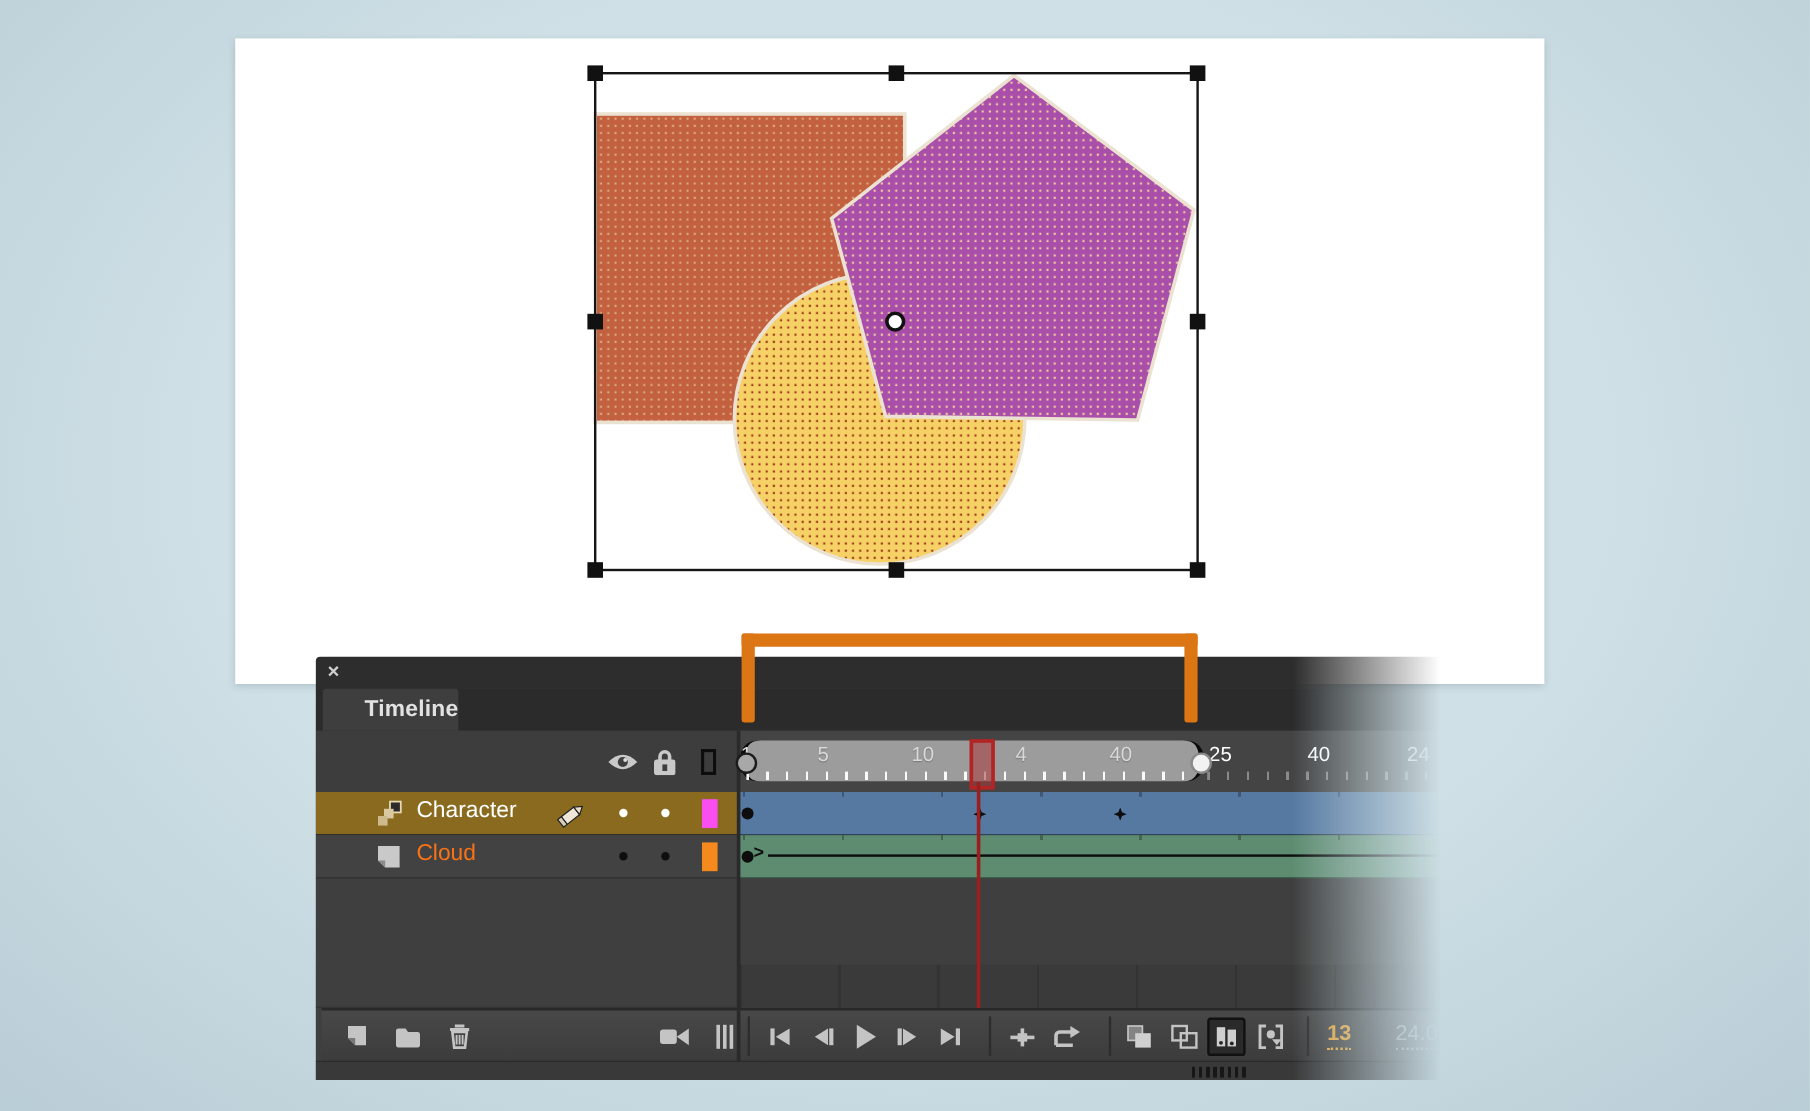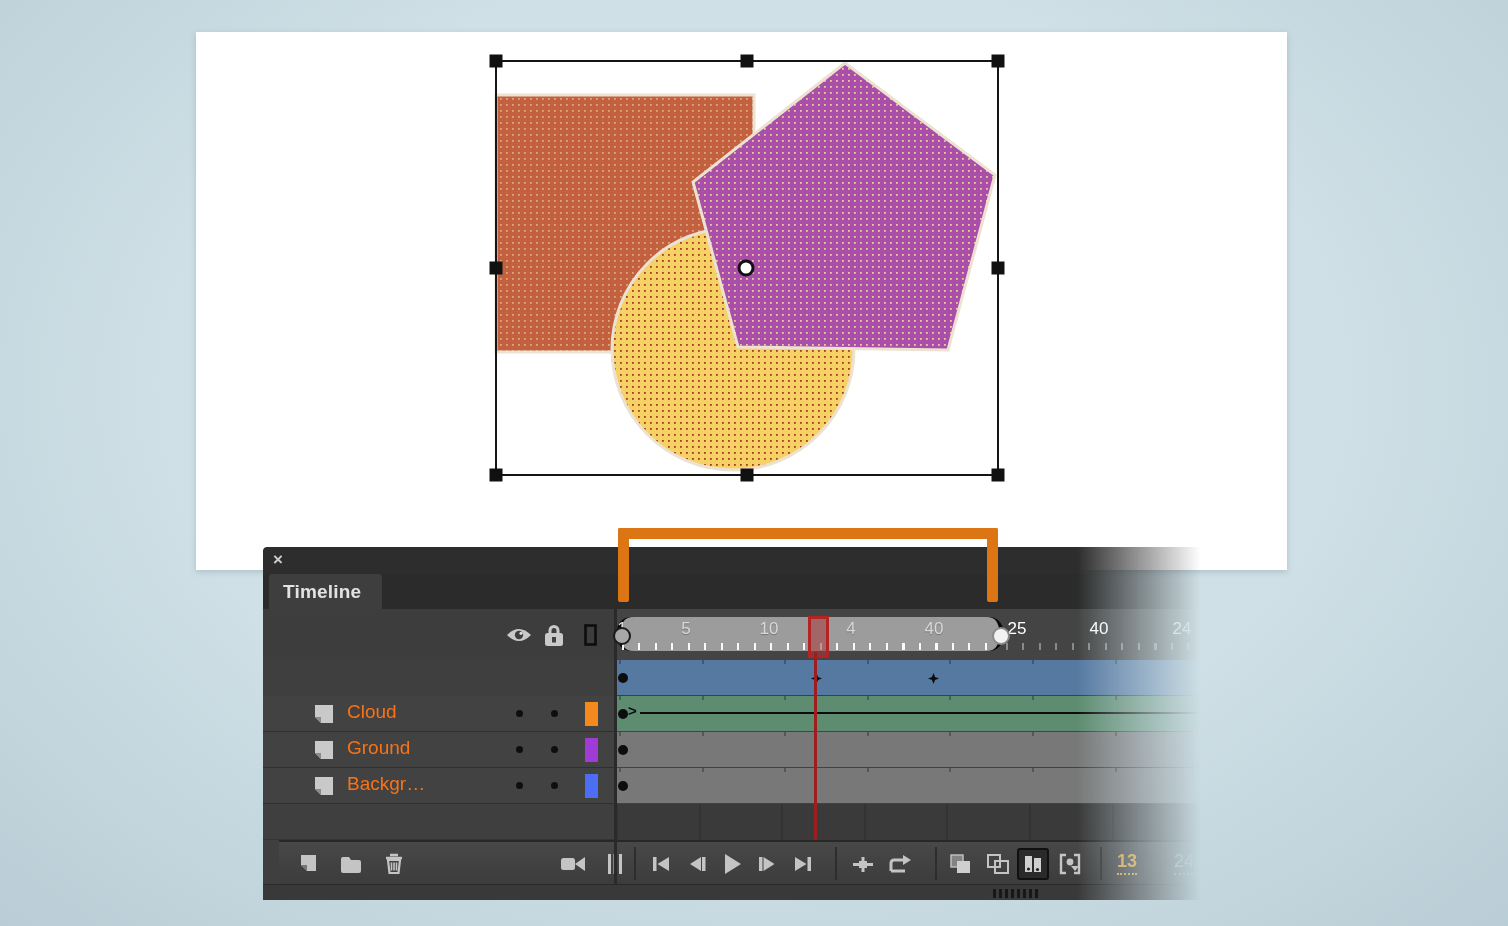--- a/index.html
+++ b/index.html
@@ -19,21 +19,21 @@
   .panel{position:absolute;left:263px;top:547px;width:947px;height:353px;z-index:20;
     background:#3f3f3f;border-radius:4px 4px 0 0;
     box-shadow:0 16px 38px rgba(25,35,45,.5),0 3px 10px rgba(0,0,0,.4);
     -webkit-mask-image:linear-gradient(to right,#000 0,#000 86%,rgba(0,0,0,0) 99%);
             mask-image:linear-gradient(to right,#000 0,#000 86%,rgba(0,0,0,0) 99%);}
   .titlebar{position:absolute;left:0;top:0;width:100%;height:27px;background:#2d2d2d;border-radius:4px 4px 0 0;}
   .close-x{position:absolute;left:10px;top:3px;color:#cfcfcf;font-size:17px;font-weight:bold;cursor:pointer;}
   .tabbar{position:absolute;left:0;top:27px;width:100%;height:35px;background:#2b2b2b;}
   .tab{position:absolute;left:6px;top:0;width:113px;height:35px;background:#3e3e3e;
     color:#e2e2e2;font-size:19px;font-weight:bold;line-height:35px;text-indent:14px;
-    border-radius:3px 3px 0 0;letter-spacing:.2px;}
+    border-radius:3px 3px 0 0;letter-spacing:.2px;text-align:right;}
   .content{position:absolute;left:0;top:62px;width:100%;height:291px;background:#3f3f3f;}
   
   .hdr-left{position:absolute;left:0;top:0;width:352px;height:51px;background:#3d3d3d;}
   .hicon{position:absolute;top:0;height:51px;display:flex;align-items:center;justify-content:center;width:30px;cursor:pointer;}
   .col-div{position:absolute;left:351px;top:0;width:3px;height:275px;background:#2a2a2a;z-index:5;}
   
   .ruler{position:absolute;left:353px;right:0;top:0;height:51px;background:#444444;}
   .capsule{position:absolute;left:1px;top:8px;width:386px;height:34px;background:#9c9c9c;border-radius:17px;}
   .capsule:before{content:"";position:absolute;left:0;top:0;width:10px;height:34px;
     border-left:4px solid #0a0a0a;border-radius:17px 0 0 17px;}
@@ -70,21 +70,21 @@
   .b-blue{background:#5679a2;} .b-green{background:#5e8c71;} .b-gray{background:#787878;}
   .kf{position:absolute;top:13px;width:10px;height:10px;border-radius:50%;background:#0d0d0d;}
   .kstar{position:absolute;top:13px;width:11px;height:11px;background:#0d0d0d;border-radius:0;
     clip-path:polygon(50% 0,64% 36%,100% 50%,64% 64%,50% 100%,36% 64%,0 50%,36% 36%);}
   .tween-line{position:absolute;left:24px;right:4px;top:16px;height:2px;background:#0c0c0c;}
   .tween-gl{position:absolute;left:12px;top:6px;font-size:15px;font-weight:bold;color:#0c0c0c;}
   .empty-frames{position:absolute;left:353px;right:0;top:195px;height:36px;background:#3a3a3a;
     background-image:repeating-linear-gradient(90deg,rgba(0,0,0,.12) 0 2px,transparent 2px 82.6px);}
   .empty-left{position:absolute;left:0;top:195px;width:352px;height:36px;background:#3f3f3f;border-bottom:1px solid #343434;box-sizing:border-box;}
   
-  .tbar{position:absolute;left:16px;top:231px;width:100%;height:44px;
+  .tbar{position:absolute;left:5px;top:231px;width:100%;height:44px;
     background:linear-gradient(#484848,#3c3c3c);border-top:2px solid #282828;box-sizing:border-box;padding-left:32px;}
   .tbtn{position:absolute;top:6px;width:32px;height:32px;display:flex;align-items:center;justify-content:center;cursor:pointer;color:#c4c4c4;}
   .tsep{position:absolute;top:5px;width:2px;height:33px;background:#2d2d2d;}
   .tbtn.active{background:#2a2a2a;border:2px solid #111;border-radius:3px;box-sizing:border-box;}
   .fnum{position:absolute;top:9px;font-size:18px;font-weight:bold;color:#e2a33c;
     border-bottom:2px dotted #e2a33c;padding-bottom:1px;cursor:text;}
   .frate{position:absolute;top:9px;font-size:18px;color:#9ba2a8;border-bottom:2px dotted #8d949a;padding-bottom:1px;cursor:text;}
   .bstrip{position:absolute;left:0;top:275px;width:100%;height:16px;background:#393939;border-top:1px solid #2a2a2a;box-sizing:border-box;}
   .grip{position:absolute;left:730px;top:4px;width:46px;height:9px;cursor:ns-resize;
     background:repeating-linear-gradient(90deg,#171717 0 3px,transparent 3px 6px);}
@@ -182,20 +182,42 @@
         <div class="ticks-in"></div>
         <div class="ticks-out"></div>
         <div class="oh oh-l"></div>
         <div class="oh oh-r"></div>
         <div class="ph-head"></div>
       </div>
 
       <div class="ph-line"></div>
 
       <div class="lrow sel" style="top:51px">
+        <div class="lname">
+          <span class="licon">
+            <svg width="24" height="24">
+                <rect x="12" y="2" width="9" height="9" fill="#2b2b2b" stroke="#e8d9b0" stroke-width="1.5"></rect>
+                <rect x="7" y="8" width="8" height="8" fill="#d9c9a0"></rect>
+                <rect x="2" y="14" width="8" height="8" fill="#cdb98c"></rect>
+              </svg>
+          </span>
+          <span class="nm">Character</span>
+          <span class="pencil">
+            <svg width="30" height="26">
+                <g transform="rotate(-38 15 13)">
+                  <rect x="3" y="10" width="4" height="8" fill="#d8cdb8" stroke="#222" stroke-width="1"></rect>
+                  <rect x="7" y="10" width="13" height="8" fill="#efe7d7" stroke="#222" stroke-width="1"></rect>
+                  <polygon points="20,10 26,14 20,18" fill="#e8ddc8" stroke="#222" stroke-width="1"></polygon>
+                </g>
+              </svg>
+          </span>
+          <span class="dotc d1"></span>
+          <span class="dotc d2"></span>
+          <span class="sw" style="background:#fb4ef0"></span>
+        </div>
         <div class="band b-blue">
           <span class="kf" style="left:2px"></span>
           <span class="kstar" style="left:195px"></span>
           <span class="kstar" style="left:312px"></span>
         </div>
       </div>
 
       <div class="lrow" style="top:87px">
         <div class="lname">
           <span class="licon">
@@ -209,55 +231,21 @@
           <span class="dotc d2"></span>
           <span class="sw" style="background:#f5891d"></span>
         </div>
         <div class="band b-green">
           <span class="kf" style="left:2px"></span>
           <span class="tween-gl">&gt;</span>
           <span class="tween-line"></span>
         </div>
       </div>
 
-      <div class="lrow" style="top:123px">
-        <div class="lname">
-          <span class="licon">
-            <svg width="22" height="24">
-                <path d="M2,3 h18 v18 h-12 l-6,-6 z" fill="#c9c9c9"></path>
-                <path d="M2,15 l6,6 v-6 z" fill="#8a8a8a"></path>
-              </svg>
-          </span>
-          <span class="nm">Ground</span>
-          <span class="dotc d1"></span>
-          <span class="dotc d2"></span>
-          <span class="sw" style="background:#a13bd5"></span>
-        </div>
-        <div class="band b-gray">
-          <span class="kf" style="left:2px"></span>
-        </div>
-      </div>
-
-      <div class="lrow" style="top:159px">
-        <div class="lname">
-          <span class="licon">
-            <svg width="22" height="24">
-                <path d="M2,3 h18 v18 h-12 l-6,-6 z" fill="#c9c9c9"></path>
-                <path d="M2,15 l6,6 v-6 z" fill="#8a8a8a"></path>
-              </svg>
-          </span>
-          <span class="nm">Backgr…</span>
-          <span class="dotc d1"></span>
-          <span class="dotc d2"></span>
-          <span class="sw" style="background:#4b6ef5"></span>
-        </div>
-        <div class="band b-gray">
-          <span class="kf" style="left:2px"></span>
-        </div>
-      </div>
+
 
       <div class="empty-left"></div>
       <div class="empty-frames"></div>
       <div class="col-div"></div>
 
       <div class="tbar">
         <span class="tbtn" style="left:14px">
           <svg width="24" height="22">
               <path d="M4,2 h15 v16 h-9 l-6,-6 z" fill="#c4c4c4"></path>
               <path d="M4,12 l6,6 v-6 z" fill="#777"></path>

